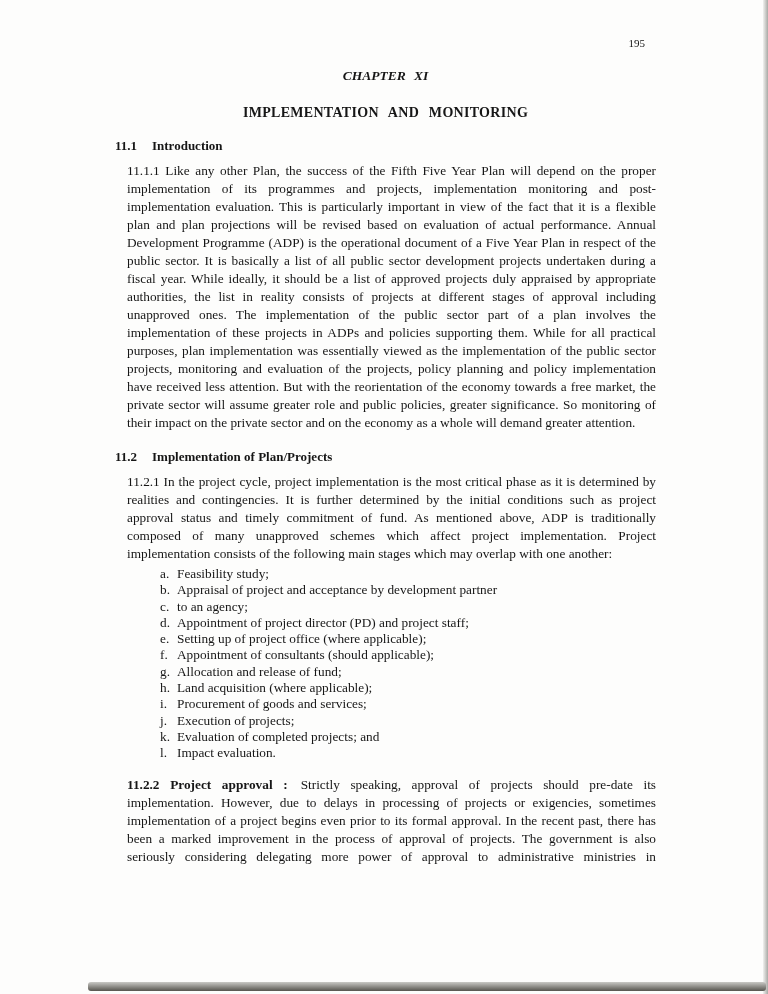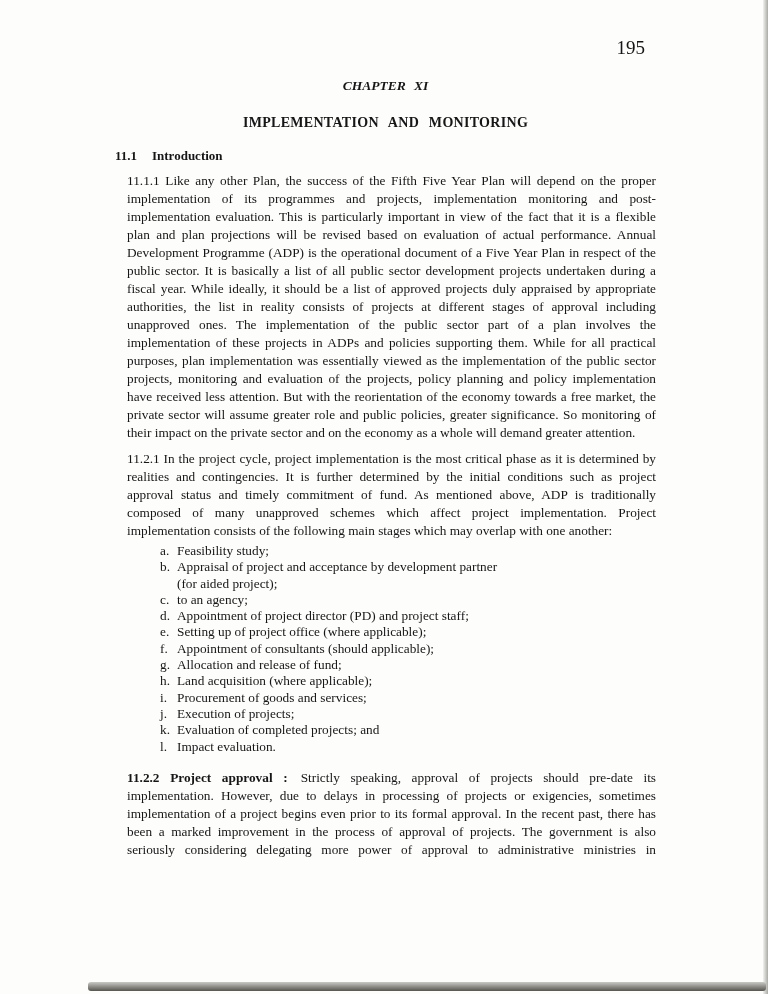--- a/index.html
+++ b/index.html
@@ -7,21 +7,21 @@
   body {
     width: 768px;
     height: 994px;
     background: #fdfdfc;
     font-family: "Liberation Serif", "DejaVu Serif", serif;
     color: #161616;
     position: relative;
     overflow: hidden;
   }
   .content { position: absolute; left: 115px; top: 0; width: 541px; }
-  .page-number { margin-top: 37px; text-align: right; padding-right: 11px; font-size: 19px; }
+  .page-number { margin-top: 37px; text-align: right; padding-right: 11px; font-size: 11px; }
   .chapter {
     margin-top: 19px; text-align: center;
     font-size: 13.5px; font-weight: bold; font-style: italic;
     word-spacing: 5px;
   }
   .doc-title {
     margin-top: 21px; text-align: center;
     font-size: 14px; font-weight: 700;
     word-spacing: 6px; letter-spacing: 0.3px;
   }
@@ -65,33 +65,35 @@
   <div class="chapter">CHAPTER XI</div>
 
   <div class="doc-title">IMPLEMENTATION AND MONITORING</div>
 
   <div class="sec-heading">
     <span class="sec-num">11.1</span><span>Introduction</span>
   </div>
 
   <p class="para">11.1.1 Like any other Plan, the success of the Fifth Five Year Plan will depend on the proper implementation of its programmes and projects, implementation monitoring and post-implementation evaluation. This is particularly important in view of the fact that it is a flexible plan and plan projections will be revised based on evaluation of actual performance. Annual Development Programme (ADP) is the operational document of a Five Year Plan in respect of the public sector. It is basically a list of all public sector development projects undertaken during a fiscal year. While ideally, it should be a list of approved projects duly appraised by appropriate authorities, the list in reality consists of projects at different stages of approval including unapproved ones. The implementation of the public sector part of a plan involves the implementation of these projects in ADPs and policies supporting them. While for all practical purposes, plan implementation was essentially viewed as the implementation of the public sector projects, monitoring and evaluation of the projects, policy planning and policy implementation have received less attention. But with the reorientation of the economy towards a free market, the private sector will assume greater role and public policies, greater significance. So monitoring of their impact on the private sector and on the economy as a whole will demand greater attention.</p>
 
+  <div class="sec-heading">
+    <span class="sec-num">11.2</span><span>Implementation of Plan/Projects</span>
+  </div>
 
   <p class="para">11.2.1 In the project cycle, project implementation is the most critical phase as it is determined by realities and contingencies. It is further determined by the initial conditions such as project approval status and timely commitment of fund. As mentioned above, ADP is traditionally composed of many unapproved schemes which affect project implementation. Project implementation consists of the following main stages which may overlap with one another:</p>
 
   <div class="stages">
     <div class="stage">
       <span class="stage-label">a.</span>
       <div class="stage-body">Feasibility study;</div>
     </div>
     <div class="stage">
       <span class="stage-label">b.</span>
       <div class="stage-body">
         <div>Appraisal of project and acceptance by development partner</div>
-        <div>(for aided project);</div>
       </div>
     </div>
     <div class="stage">
       <span class="stage-label">c.</span>
       <div class="stage-body">
         <div>to an agency;</div>
       </div>
     </div>
     <div class="stage">
       <span class="stage-label">d.</span>

